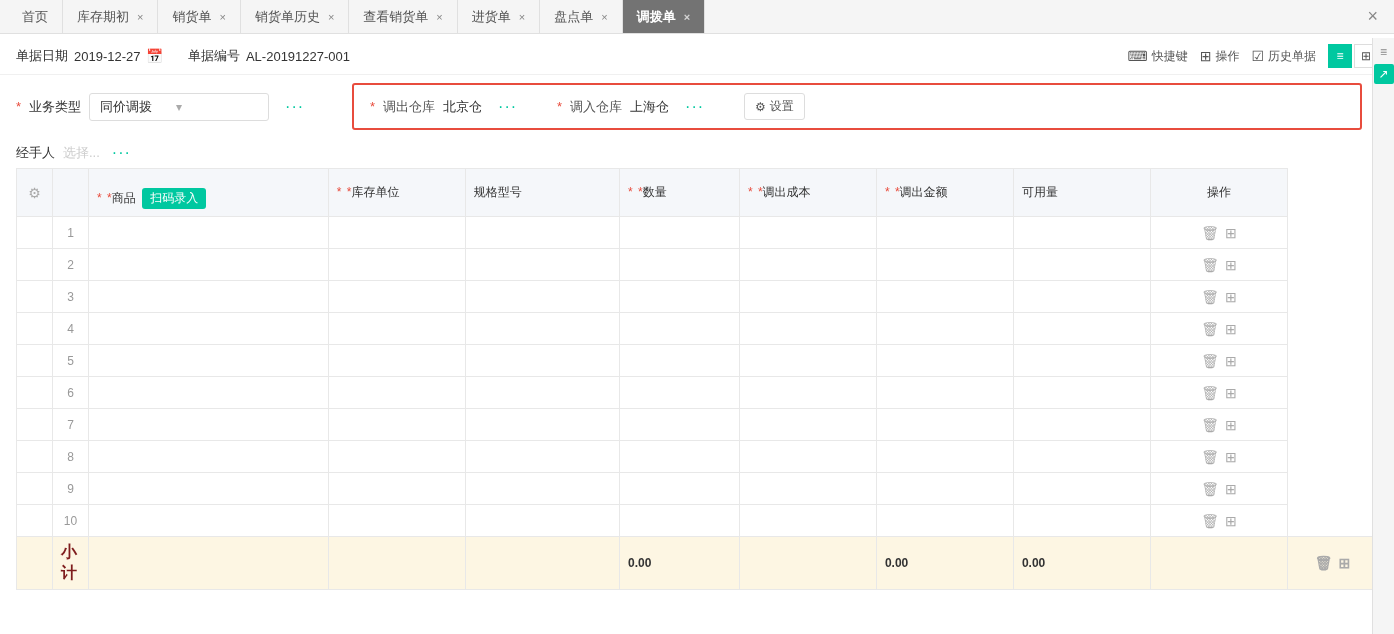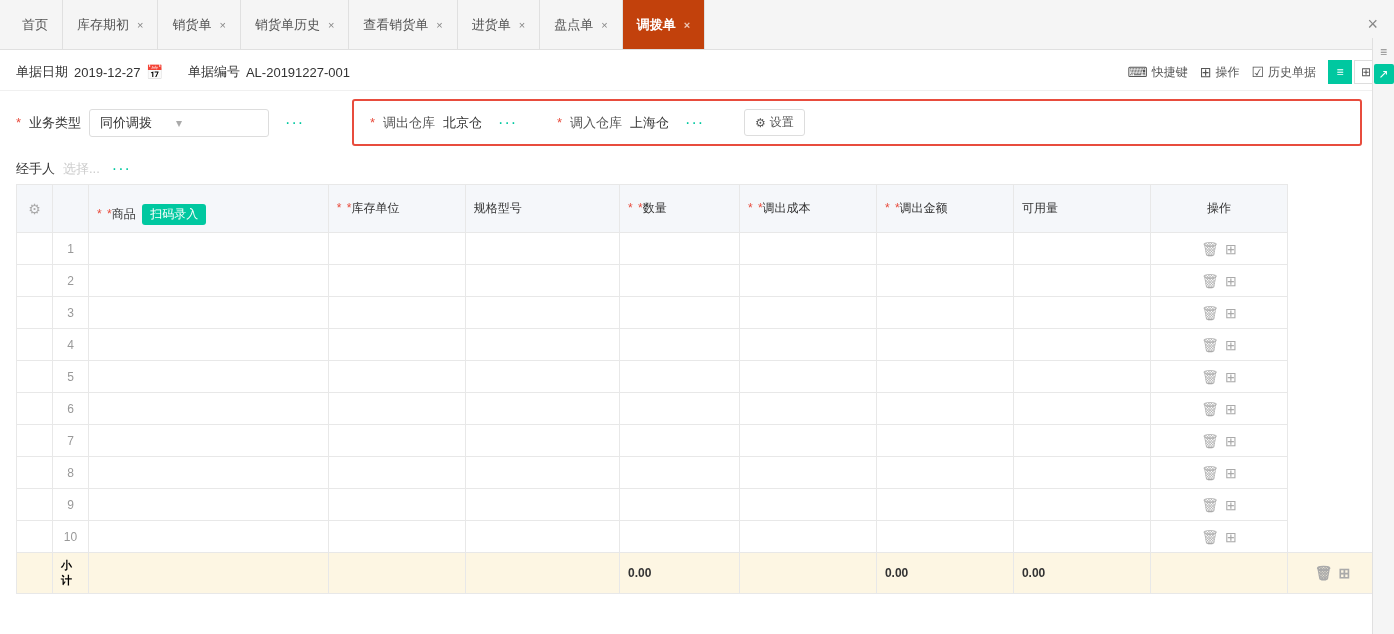--- a/index.html
+++ b/index.html
@@ -1,29 +1,29 @@
 <!DOCTYPE html>
 <html><head>
   <meta charset="utf-8">
   <style>
     * { box-sizing: border-box; margin: 0; padding: 0; }
     body { font-family: 'Microsoft YaHei', Arial, sans-serif; font-size: 13px; color: #333; background: #fff; overflow: hidden; }
 
     
     .tab-bar {
       display: flex; align-items: center; border-bottom: 1px solid #e0e0e0;
-      background: #f5f5f5; height: 50px; padding: 0 8px;
+      background: #f5f5f5; height: 34px; padding: 0 8px;
     }
     .tab-item {
       display: flex; align-items: center; padding: 0 14px; height: 100%;
       cursor: pointer; font-size: 13px; color: #555; white-space: nowrap;
       border-right: 1px solid #e0e0e0; gap: 6px;
     }
     .tab-item.active {
-      background: #c2410c; color: #fff; font-weight: bold; align-items: center;
+      background: #737373; color: #fff; font-weight: bold; align-items: center;
     }
     .tab-close {
       font-size: 11px; cursor: pointer; opacity: 0.7; margin-left: 2px;
     }
     .tab-end-close {
       margin-left: auto; font-size: 18px; cursor: pointer; color: #888; padding: 0 8px;
     }
 
     
     .form-header {
@@ -102,21 +102,21 @@
     th {
       border: 1px solid #e8e8e8; padding: 7px 8px; font-weight: normal;
       color: #333; text-align: left; white-space: nowrap;
     }
     th.required::before { content: '*'; color: #e84c3d; margin-right: 2px; }
     td {
       border: 1px solid #e8e8e8; padding: 5px 8px; height: 32px;
     }
     .row-num { color: #999; text-align: center; width: 36px; }
     .subtotal-row td { background: #fdf6e3; font-weight: bold; }
-    .subtotal-row .subtotal-label { color: #000000; font-size: 11px; }
+    .subtotal-row .subtotal-label { color: #7f1d1d; font-size: 16px; }
     .op-cell { display: flex; align-items: center; gap: 6px; justify-content: center; }
     .op-icon { cursor: pointer; color: #aaa; font-size: 14px; }
 
     
     .scan-btn {
       background: #00c8a0; color: #fff; border: none; border-radius: 3px;
       padding: 2px 8px; font-size: 12px; cursor: pointer; white-space: nowrap; margin-top: 12px;
     }
 
     

